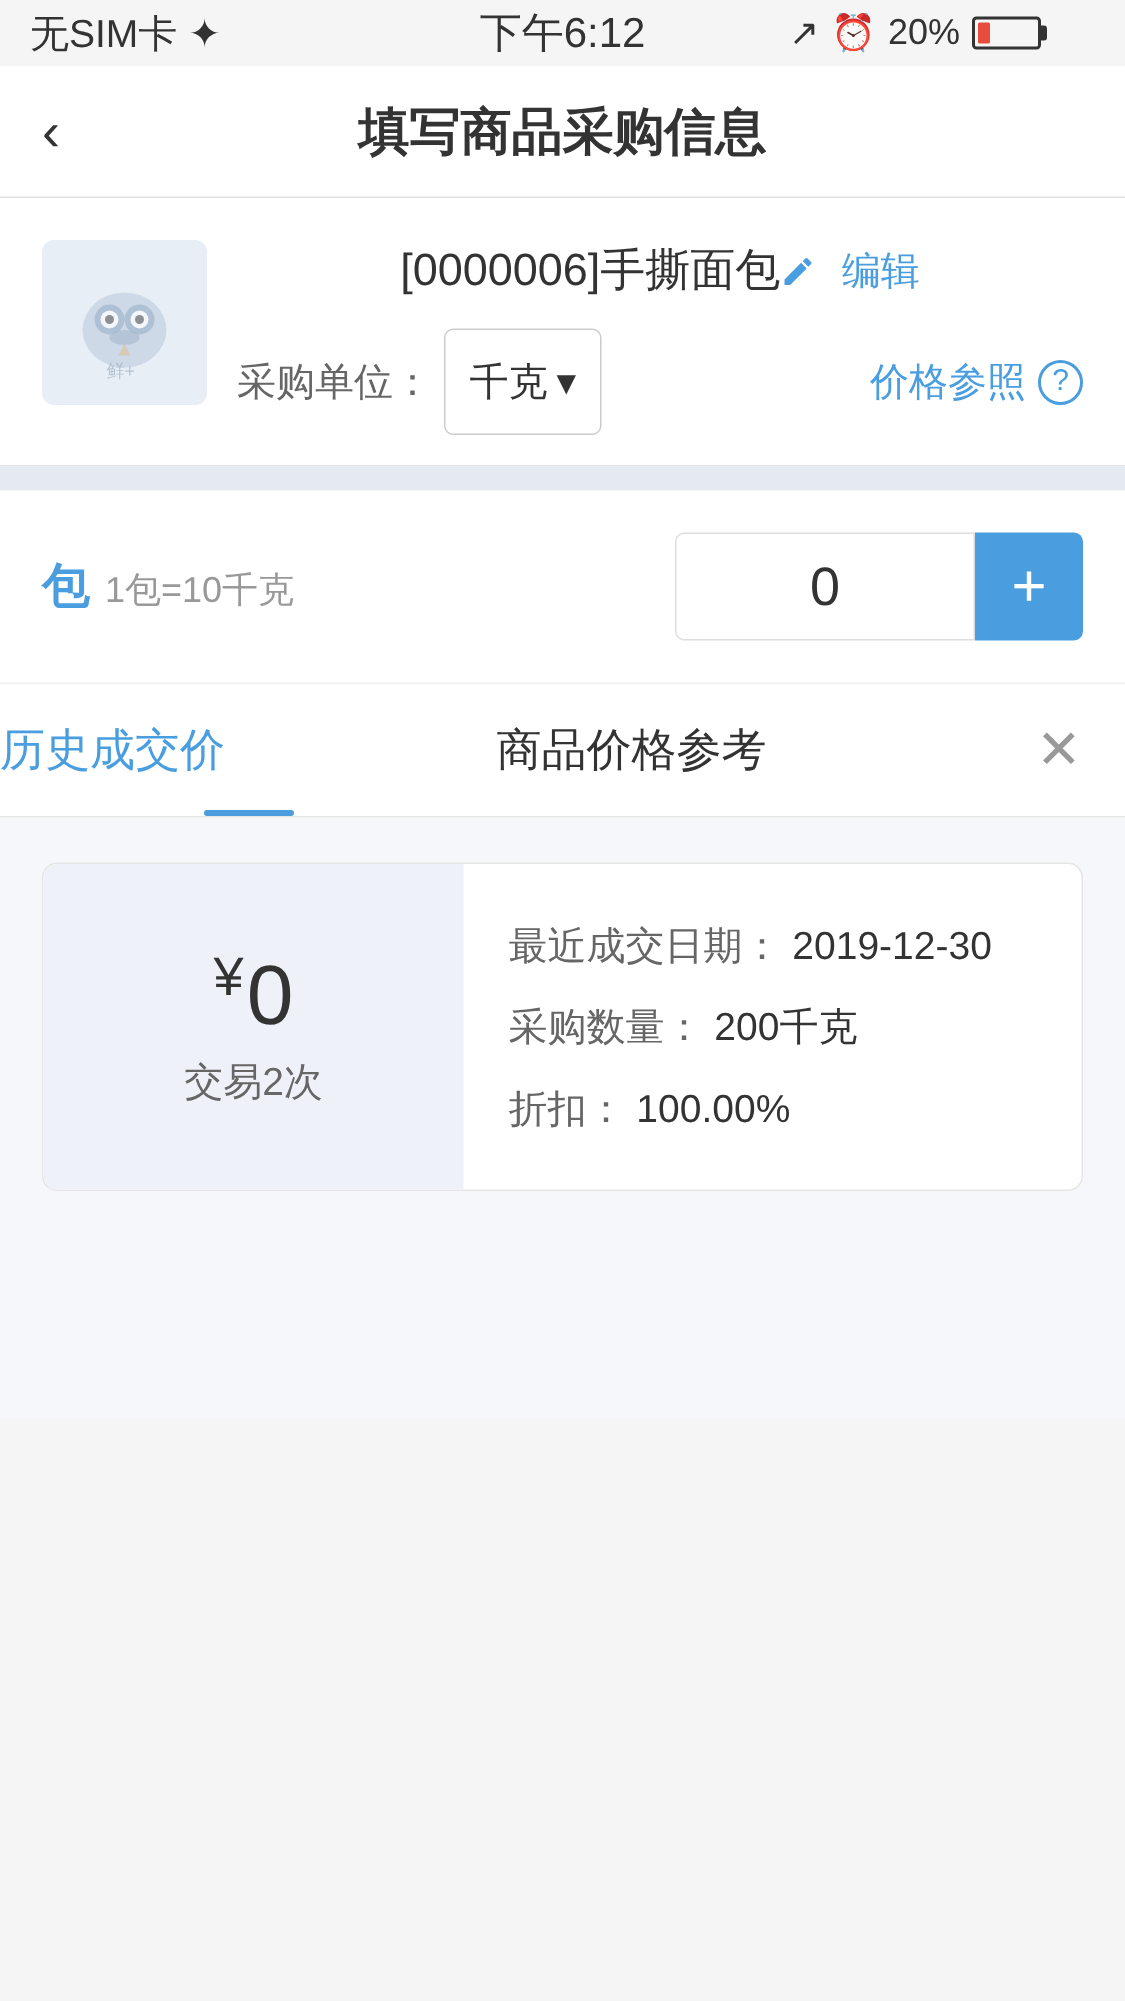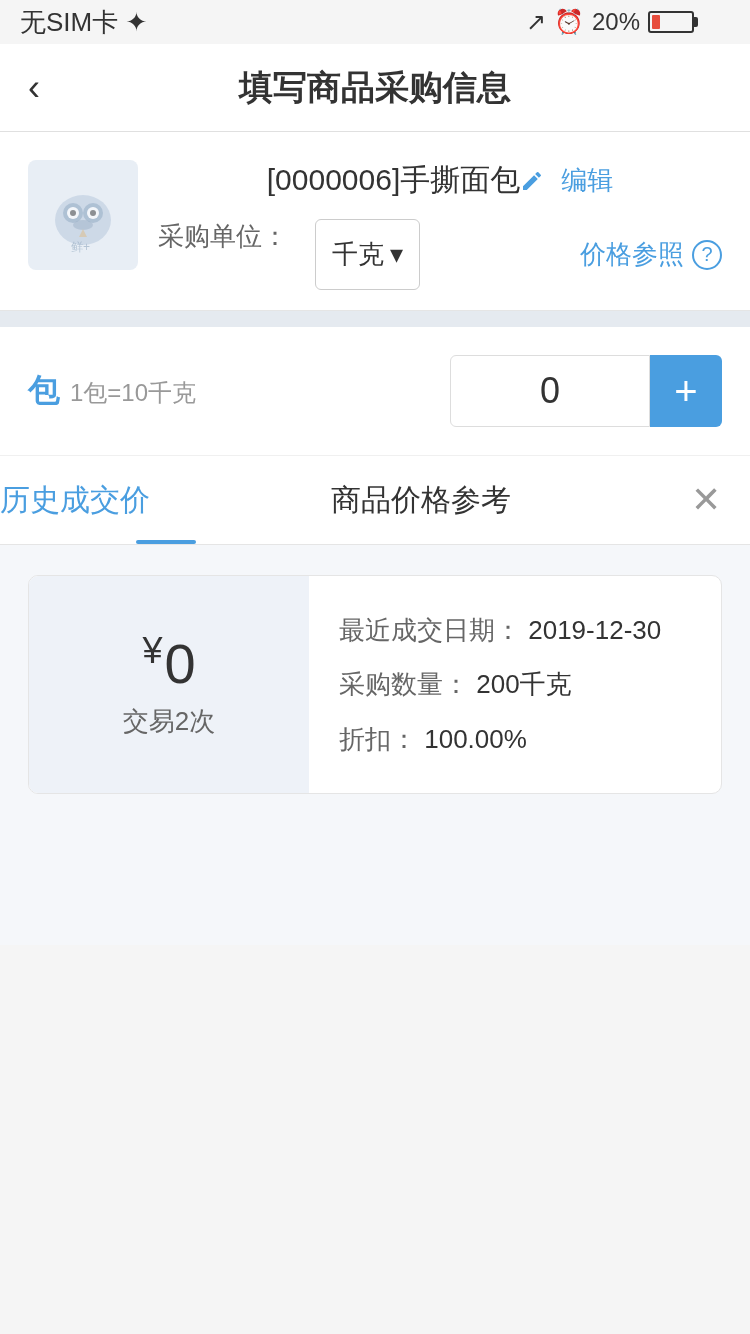--- a/index.html
+++ b/index.html
@@ -339,20 +339,21 @@
     }
     .price-detail-label {
       color: #666;
     }
   </style>
 </head>
 <body>
 
 <div class="status-bar">
   <span class="status-left">无SIM卡 ✦</span>
+  <span class="status-center">下午6:12</span>
   <div class="status-right">
     <span>↗</span>
     <span>⏰</span>
     <span>20%</span>
     <span class="battery">
       <span class="battery-fill"></span>
     </span>
   </div>
 </div>
 
@@ -383,21 +384,21 @@
         <span>[0000006]</span><span>手撕面包</span>
       </span>
       <span class="edit-btn">
         <svg width="24" height="24" viewBox="0 0 24 24" fill="none">
           <path d="M3 17.25V21h3.75L17.81 9.94l-3.75-3.75L3 17.25zM20.71 7.04a1 1 0 000-1.41l-2.34-2.34a1 1 0 00-1.41 0l-1.83 1.83 3.75 3.75 1.83-1.83z" fill="#4a9ee0"></path>
         </svg>
         <span>编辑</span>
       </span>
     </div>
     <div class="product-unit-row">
-      <div style="display:flex;gap:19px;">
+      <div style="display:flex;align-items:center;gap:0;">
         <span class="unit-label">采购单位：</span>
         <div class="unit-select">
           <span>千克</span>
           <span>▾</span>
         </div>
       </div>
       <div class="price-ref">
         <span>价格参照</span>
         <span class="help-circle">?</span>
       </div>

